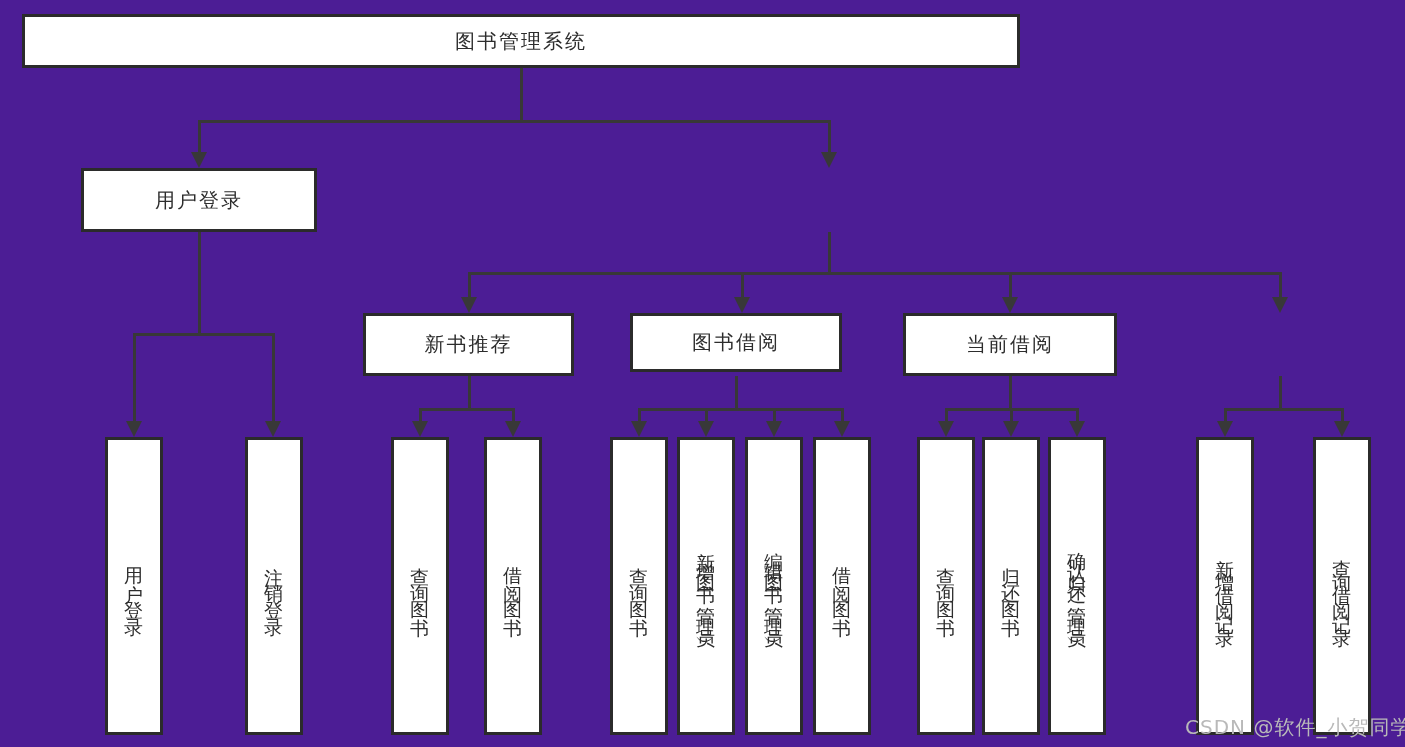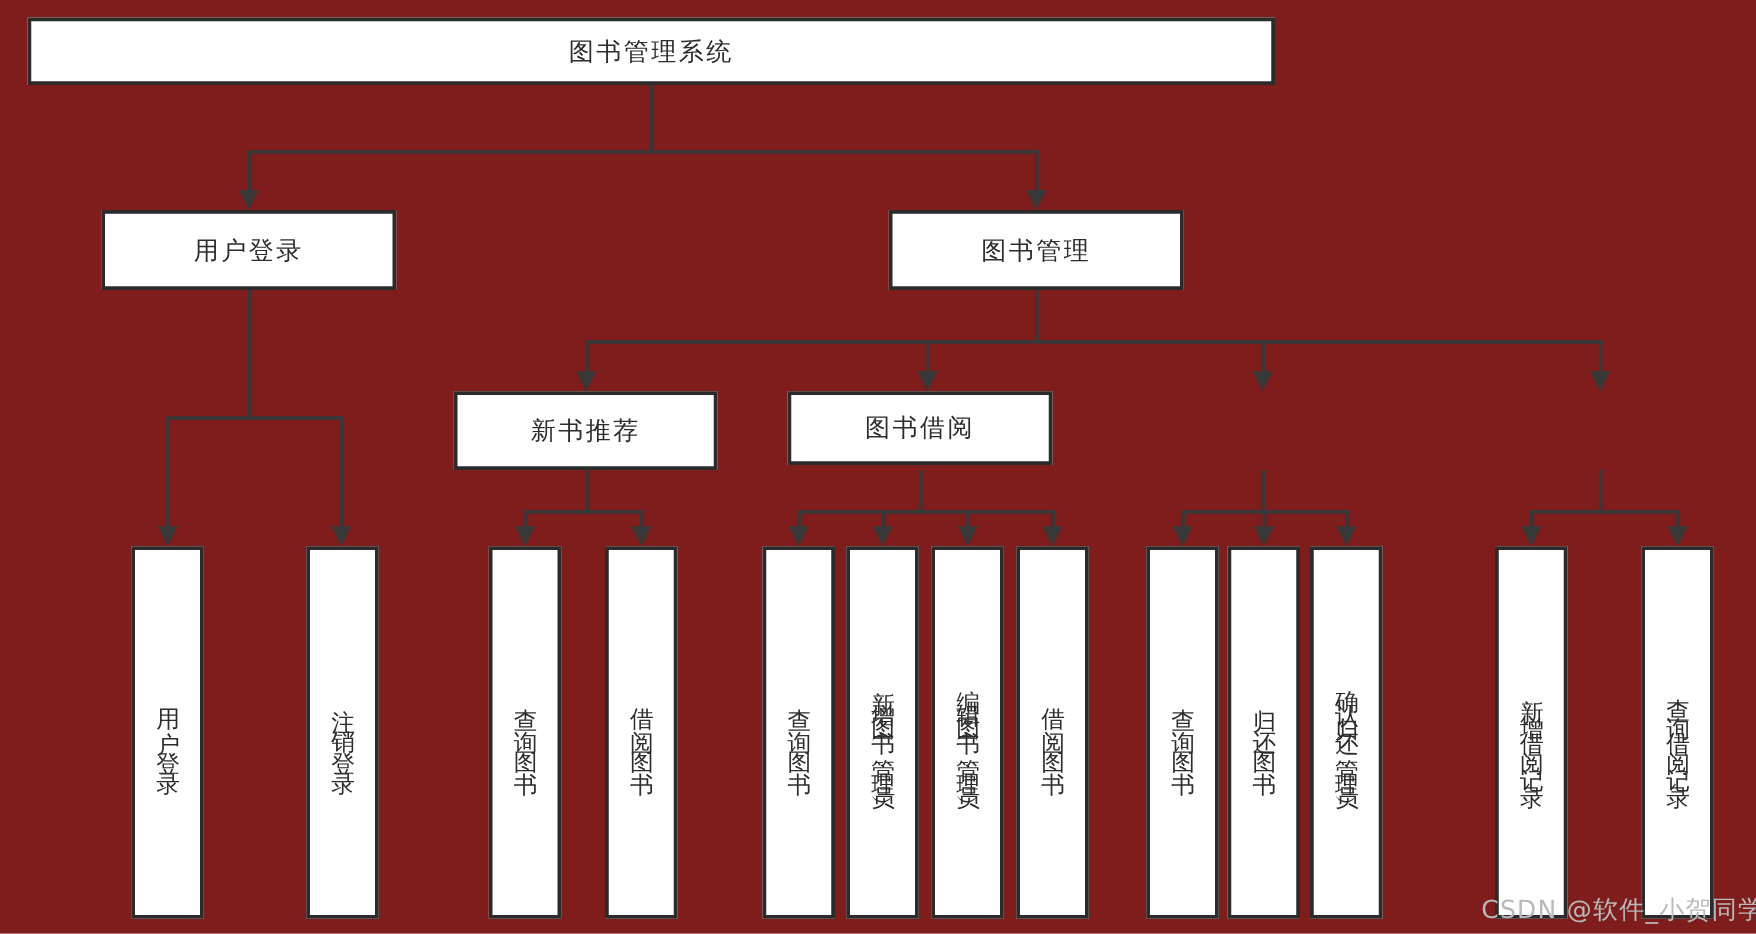--- a/index.html
+++ b/index.html
@@ -1,20 +1,20 @@
 <!DOCTYPE html>
 <html><head>
 <meta charset="utf-8">
 <style>
   html, body { margin: 0; padding: 0; background: #ffffff; }
   .canvas {
     position: relative;
     width: 1405px;
     height: 747px;
-    background: #7f1d1d;
+    background: #4c1d95;
     font-family: "DejaVu Sans", "Liberation Sans", sans-serif;
     overflow: hidden;
   }
   .box {
     position: absolute;
     box-sizing: border-box;
     border: 3px solid #2b2b2b;
     background: #ffffff;
     display: flex;
     align-items: center;
@@ -71,29 +71,29 @@
 
 <div class="canvas">
 
   <div class="box" style="left:22px; top:14px; width:998px; height:54px;">
     <span>图书管理系统</span>
   </div>
 
   <div class="box" style="left:81px; top:168px; width:236px; height:64px;">
     <span>用户登录</span>
   </div>
-  <div class="box" style="left:711px; top:168px; width:236px; height:64px;">
-    <span>图书管理</span>
-  </div>
 
   <div class="box" style="left:363px; top:313px; width:211px; height:63px;">
     <span>新书推荐</span>
   </div>
   <div class="box" style="left:630px; top:313px; width:212px; height:59px;">
     <span>图书借阅</span>
+  </div>
+  <div class="box" style="left:903px; top:313px; width:214px; height:63px;">
+    <span>当前借阅</span>
   </div>
 
   <div class="leaf" style="left:105px;">
     <span class="t4">用户登录</span>
   </div>
   <div class="leaf" style="left:245px;">
     <span class="t4">注销登录</span>
   </div>
 
   <div class="leaf" style="left:391px;">

